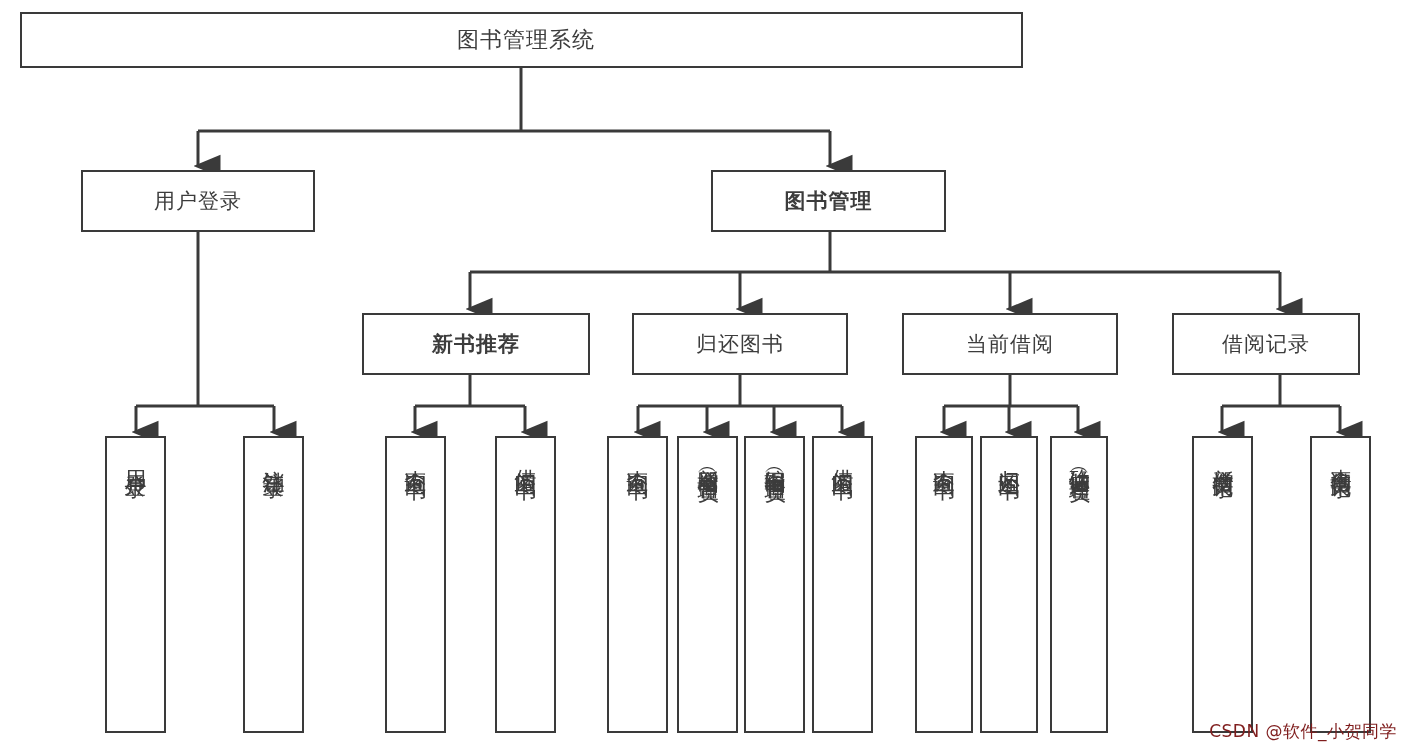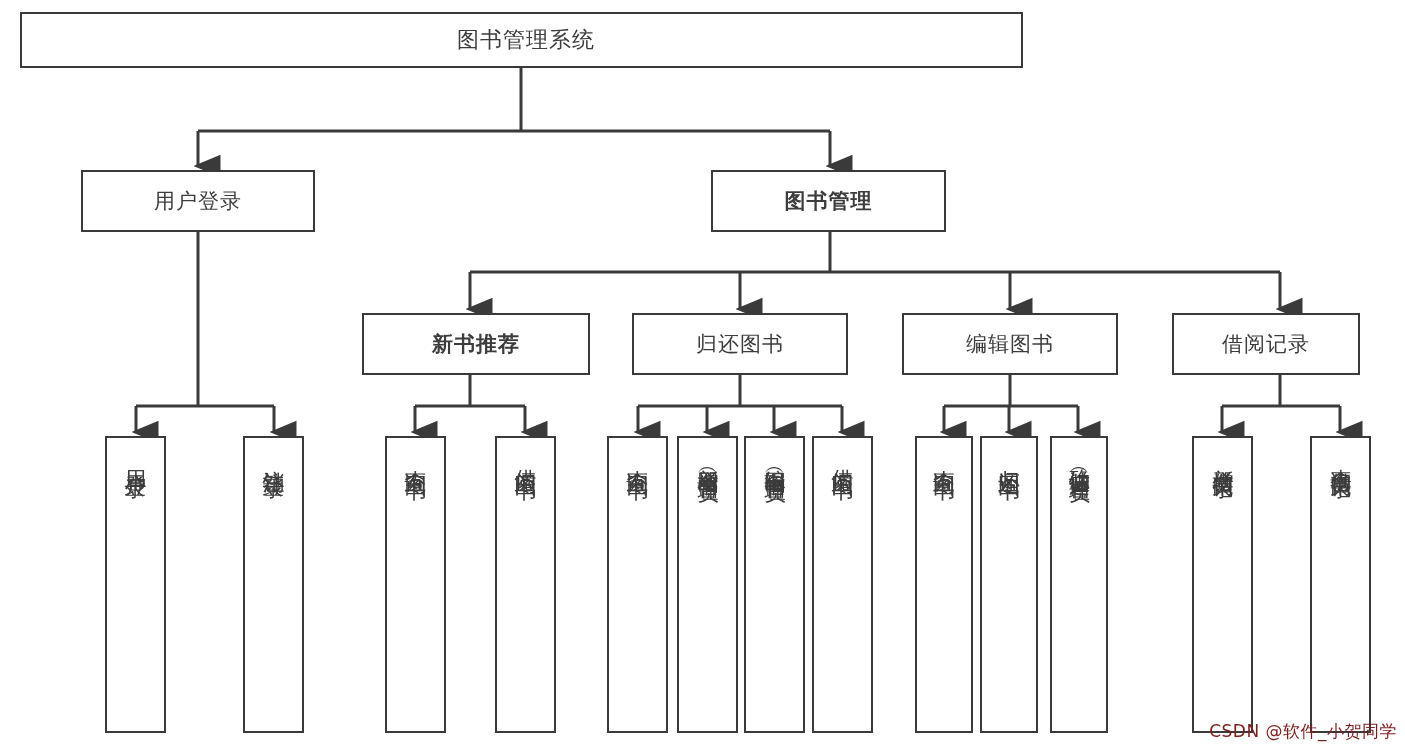--- a/index.html
+++ b/index.html
@@ -149,21 +149,21 @@
     <span class="node-label">图书管理</span>
   </div>
 
   <div class="node horiz" style="left:362px; top:313px; width:228px; height:62px;font-weight:bold;">
     <span class="node-label">新书推荐</span>
   </div>
   <div class="node horiz" style="left:632px; top:313px; width:216px; height:62px;">
     <span class="node-label">归还图书</span>
   </div>
   <div class="node horiz" style="left:902px; top:313px; width:216px; height:62px;">
-    <span class="node-label">编辑图书</span>
+    <span class="node-label">当前借阅</span>
   </div>
   <div class="node horiz" style="left:1172px; top:313px; width:188px; height:62px;">
     <span class="node-label">借阅记录</span>
   </div>
 
   <div class="node vert" style="left:105px; top:436px; width:61px; height:297px;">
     <span class="node-label">用户登录</span>
   </div>
   <div class="node vert" style="left:243px; top:436px; width:61px; height:297px;">
     <span class="node-label">注销登录</span>

